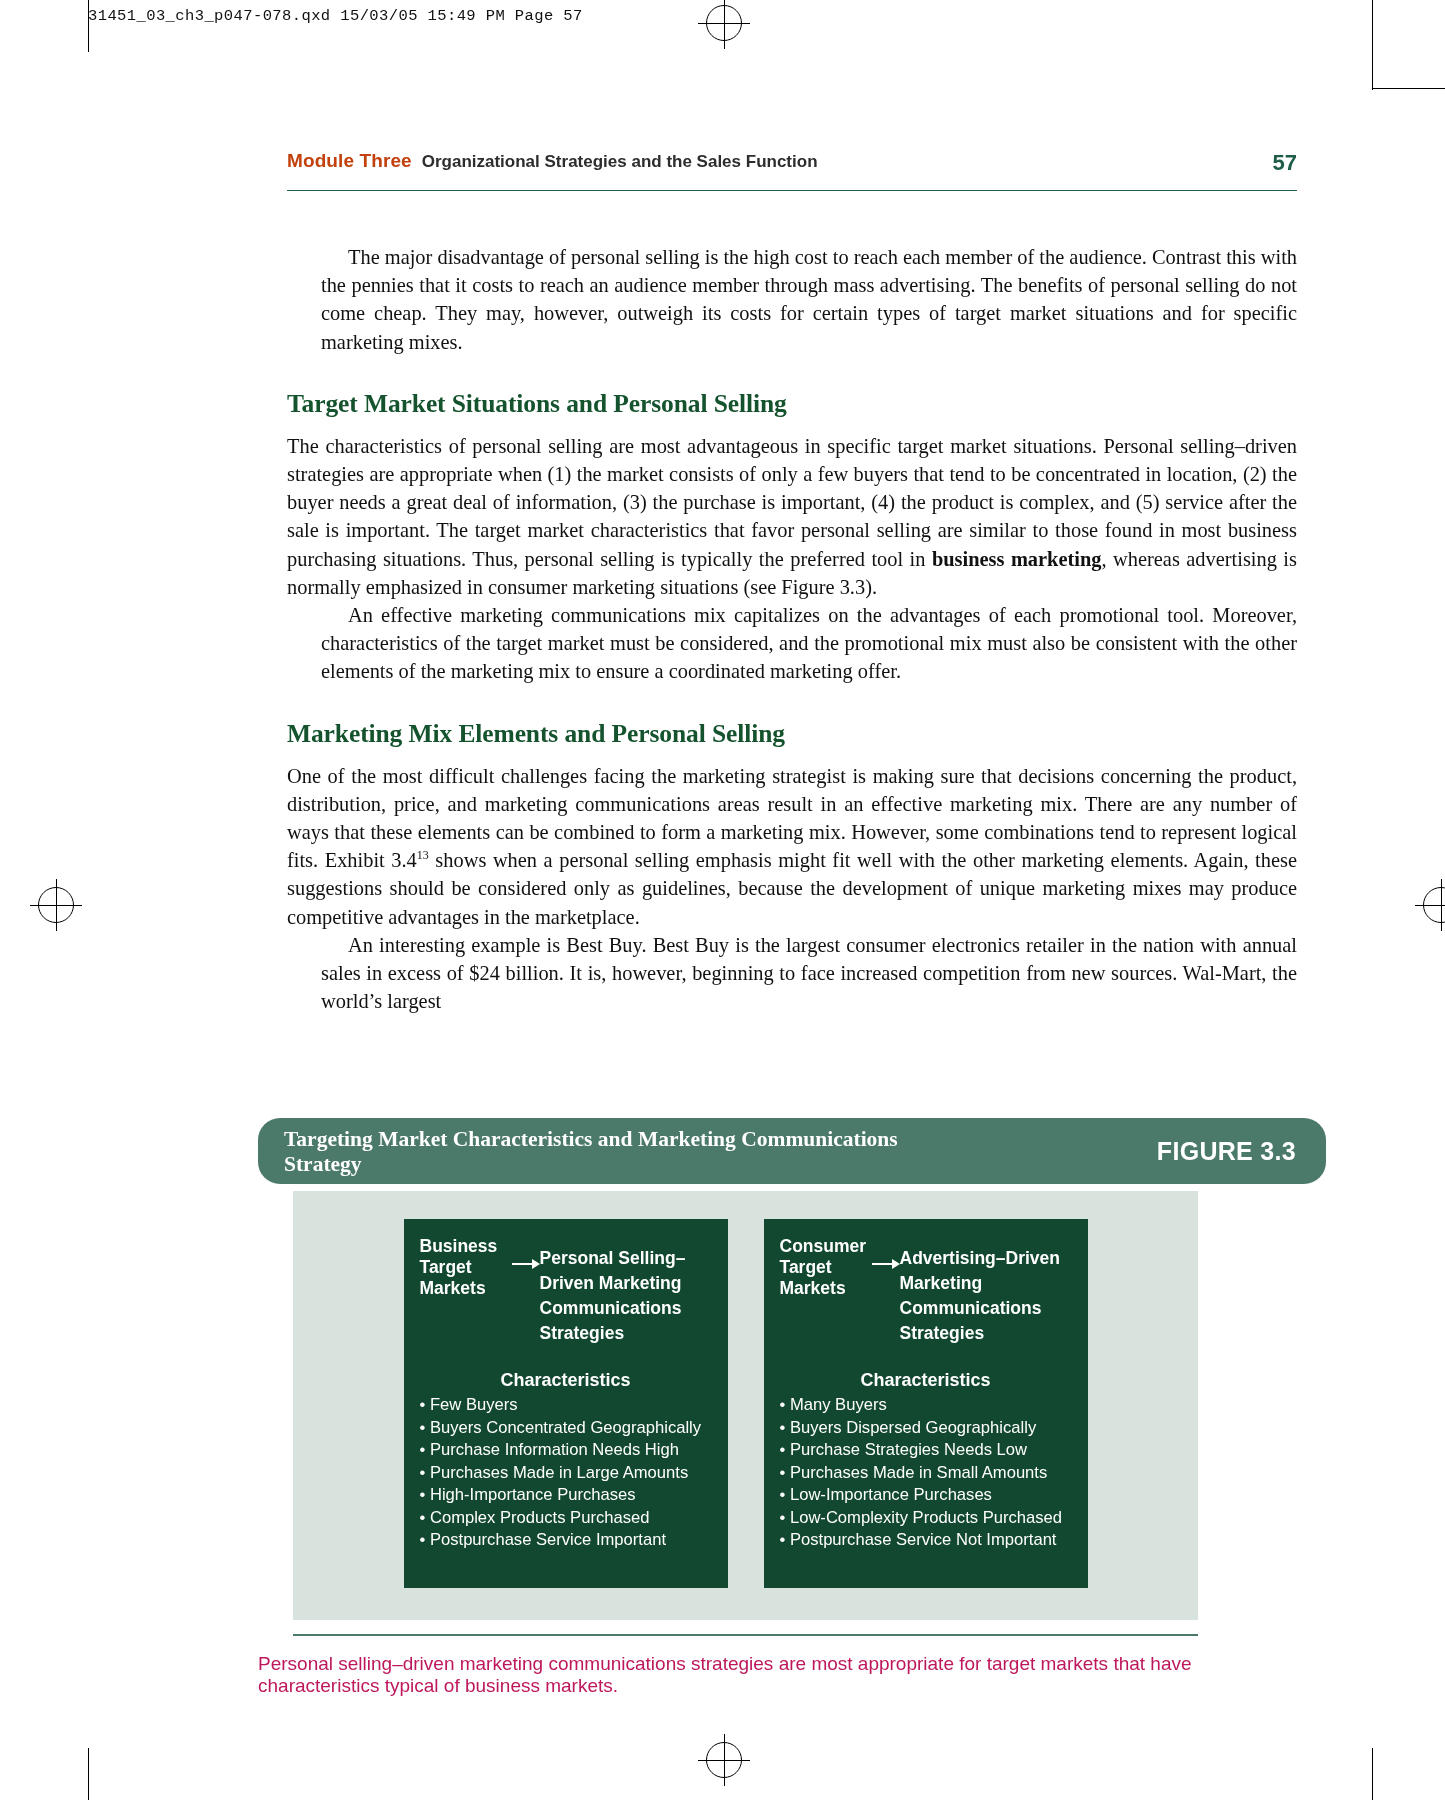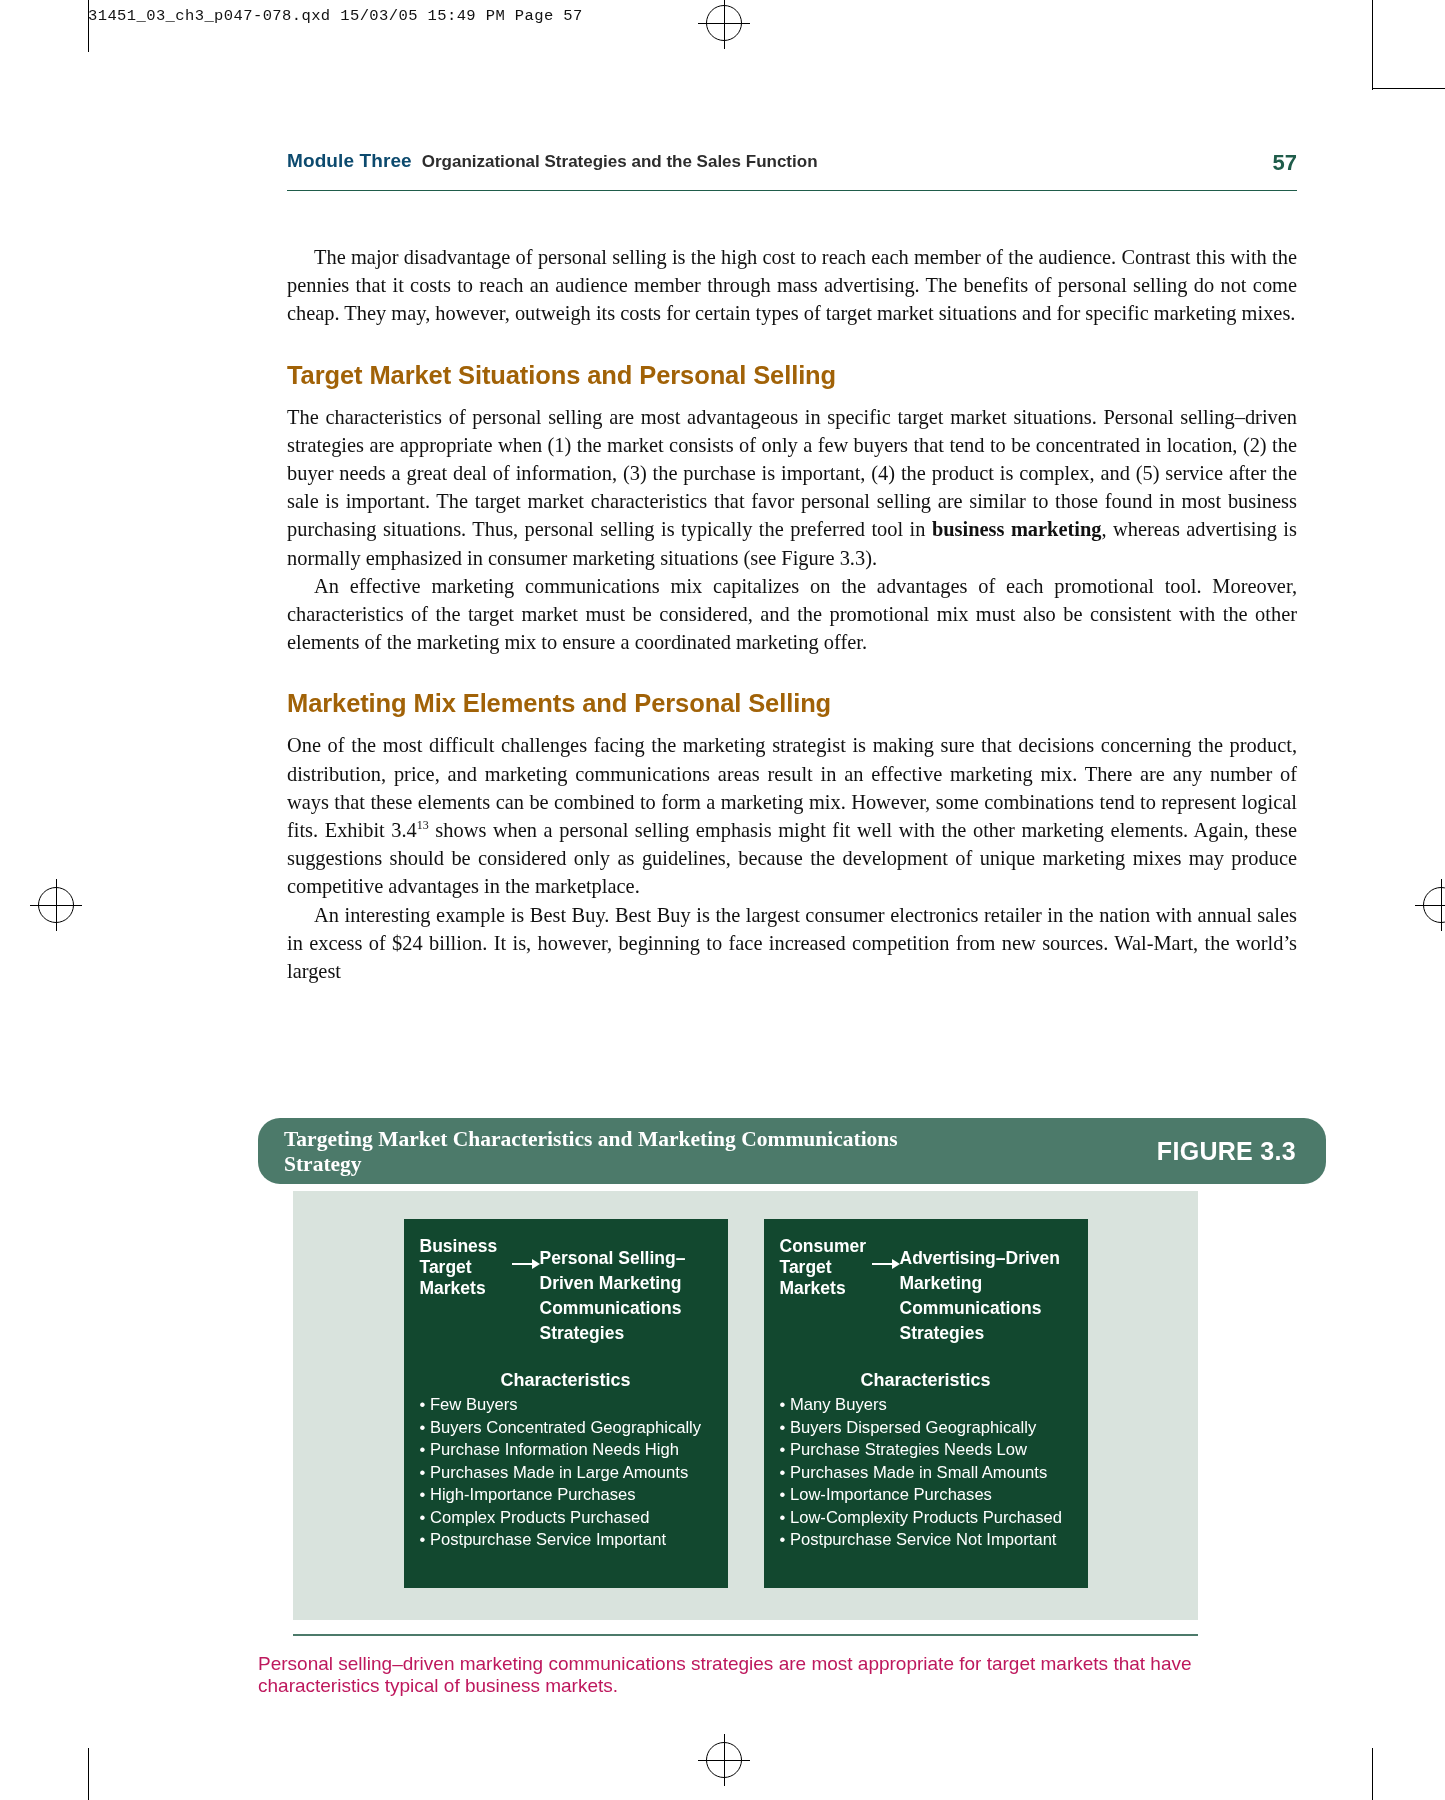--- a/index.html
+++ b/index.html
@@ -69,21 +69,21 @@
 
   
   .runhead {
     position: relative;
     height: 34px;
   }
   .runhead .module {
     font-family: "Liberation Sans", sans-serif;
     font-weight: bold;
     font-size: 19px;
-    color: #0c4a6e;
+    color: #c2410c;
     letter-spacing: 0.1px;
   }
   .runhead .subtitle {
     font-family: "Liberation Sans", sans-serif;
     font-size: 17px;
     color: #2d2d2d;
     margin-left: 10px;
     font-weight: bold;
   }
   .runhead .folio {
@@ -103,27 +103,27 @@
 
   
   .body-text {
     font-family: "Liberation Serif", serif;
     font-size: 20.4px;
     line-height: 28.2px;
     text-align: justify;
     color: #111;
   }
   p.body-text { margin: 0; }
-  p.indent { text-indent: 27px; }
+  p.indent { text-indent: 27px; margin-left: 34px; }
 
   h2.head {
-    font-family: Liberation Sans, sans-serif;
+    font-family: Liberation Serif, serif;
     font-weight: bold;
     font-size: 25.5px;
-    color: #a16207;
+    color: #14532d;
     margin: 33px 0 13px 0;
     letter-spacing: -0.1px;
   }
 
   .bold-term { font-weight: bold; }
   sup { font-size: 12px; vertical-align: super; line-height: 0; }
 
   
   .figure-wrap {
     position: absolute;

